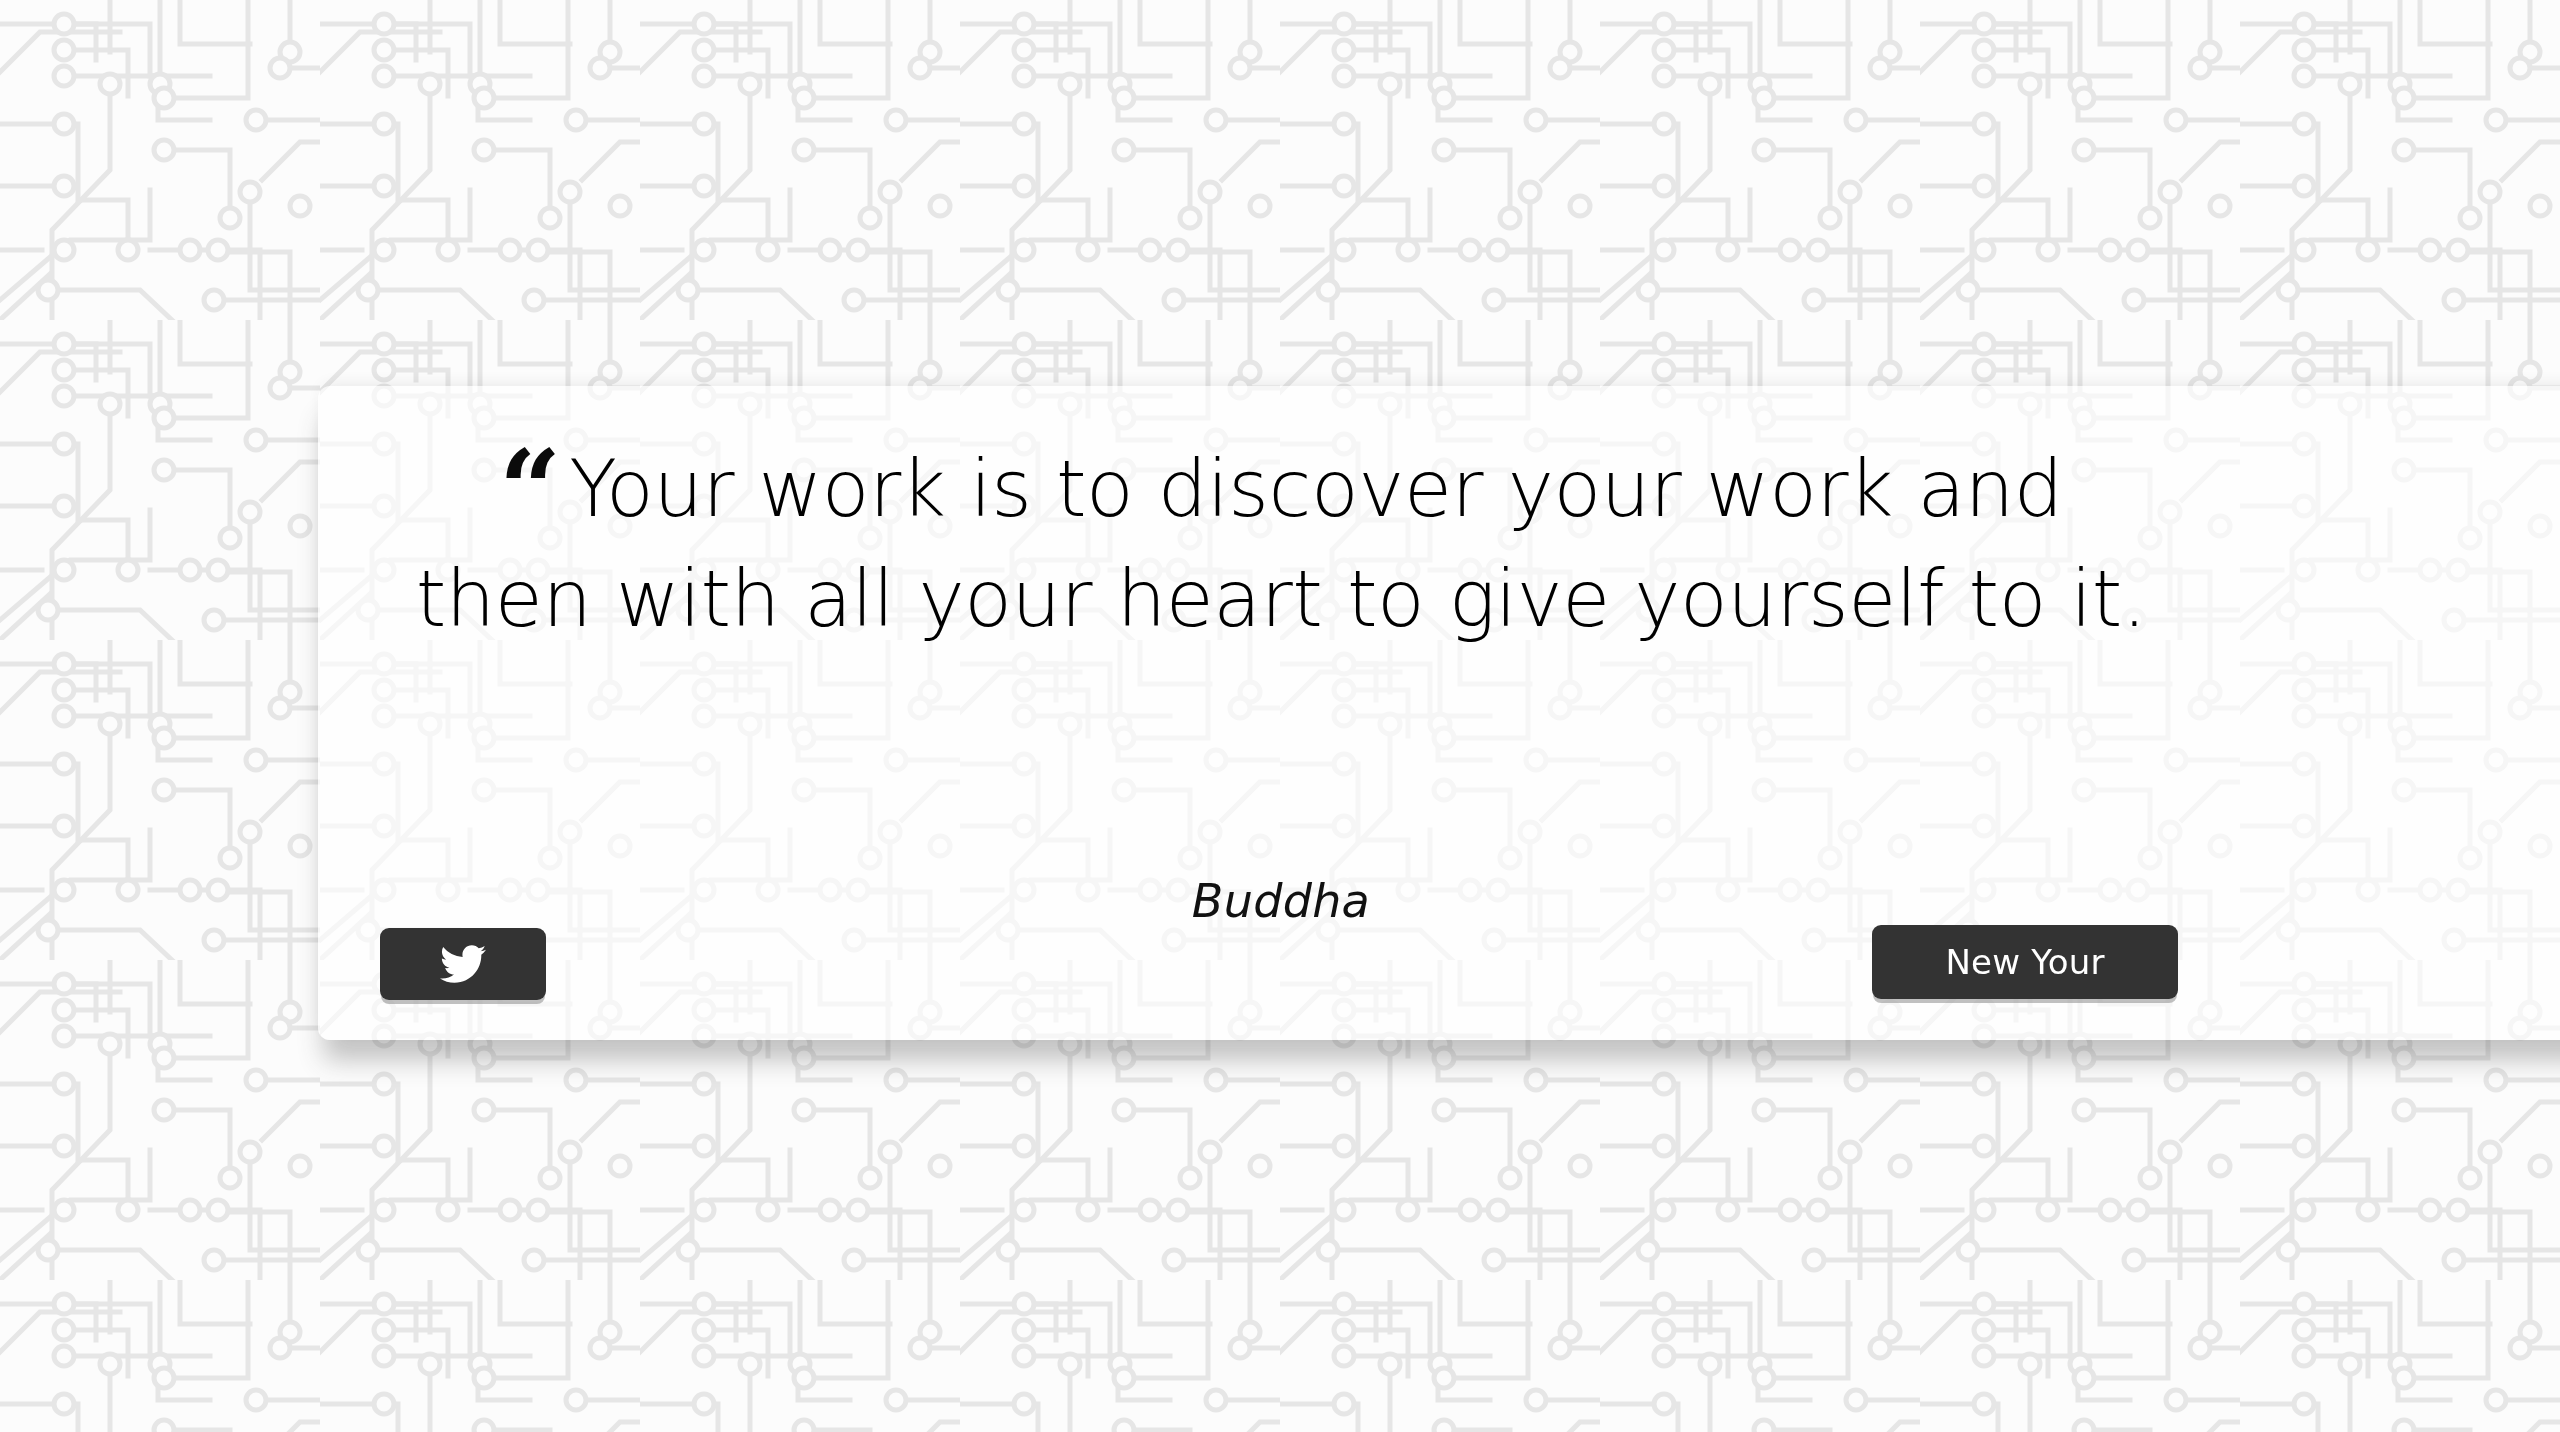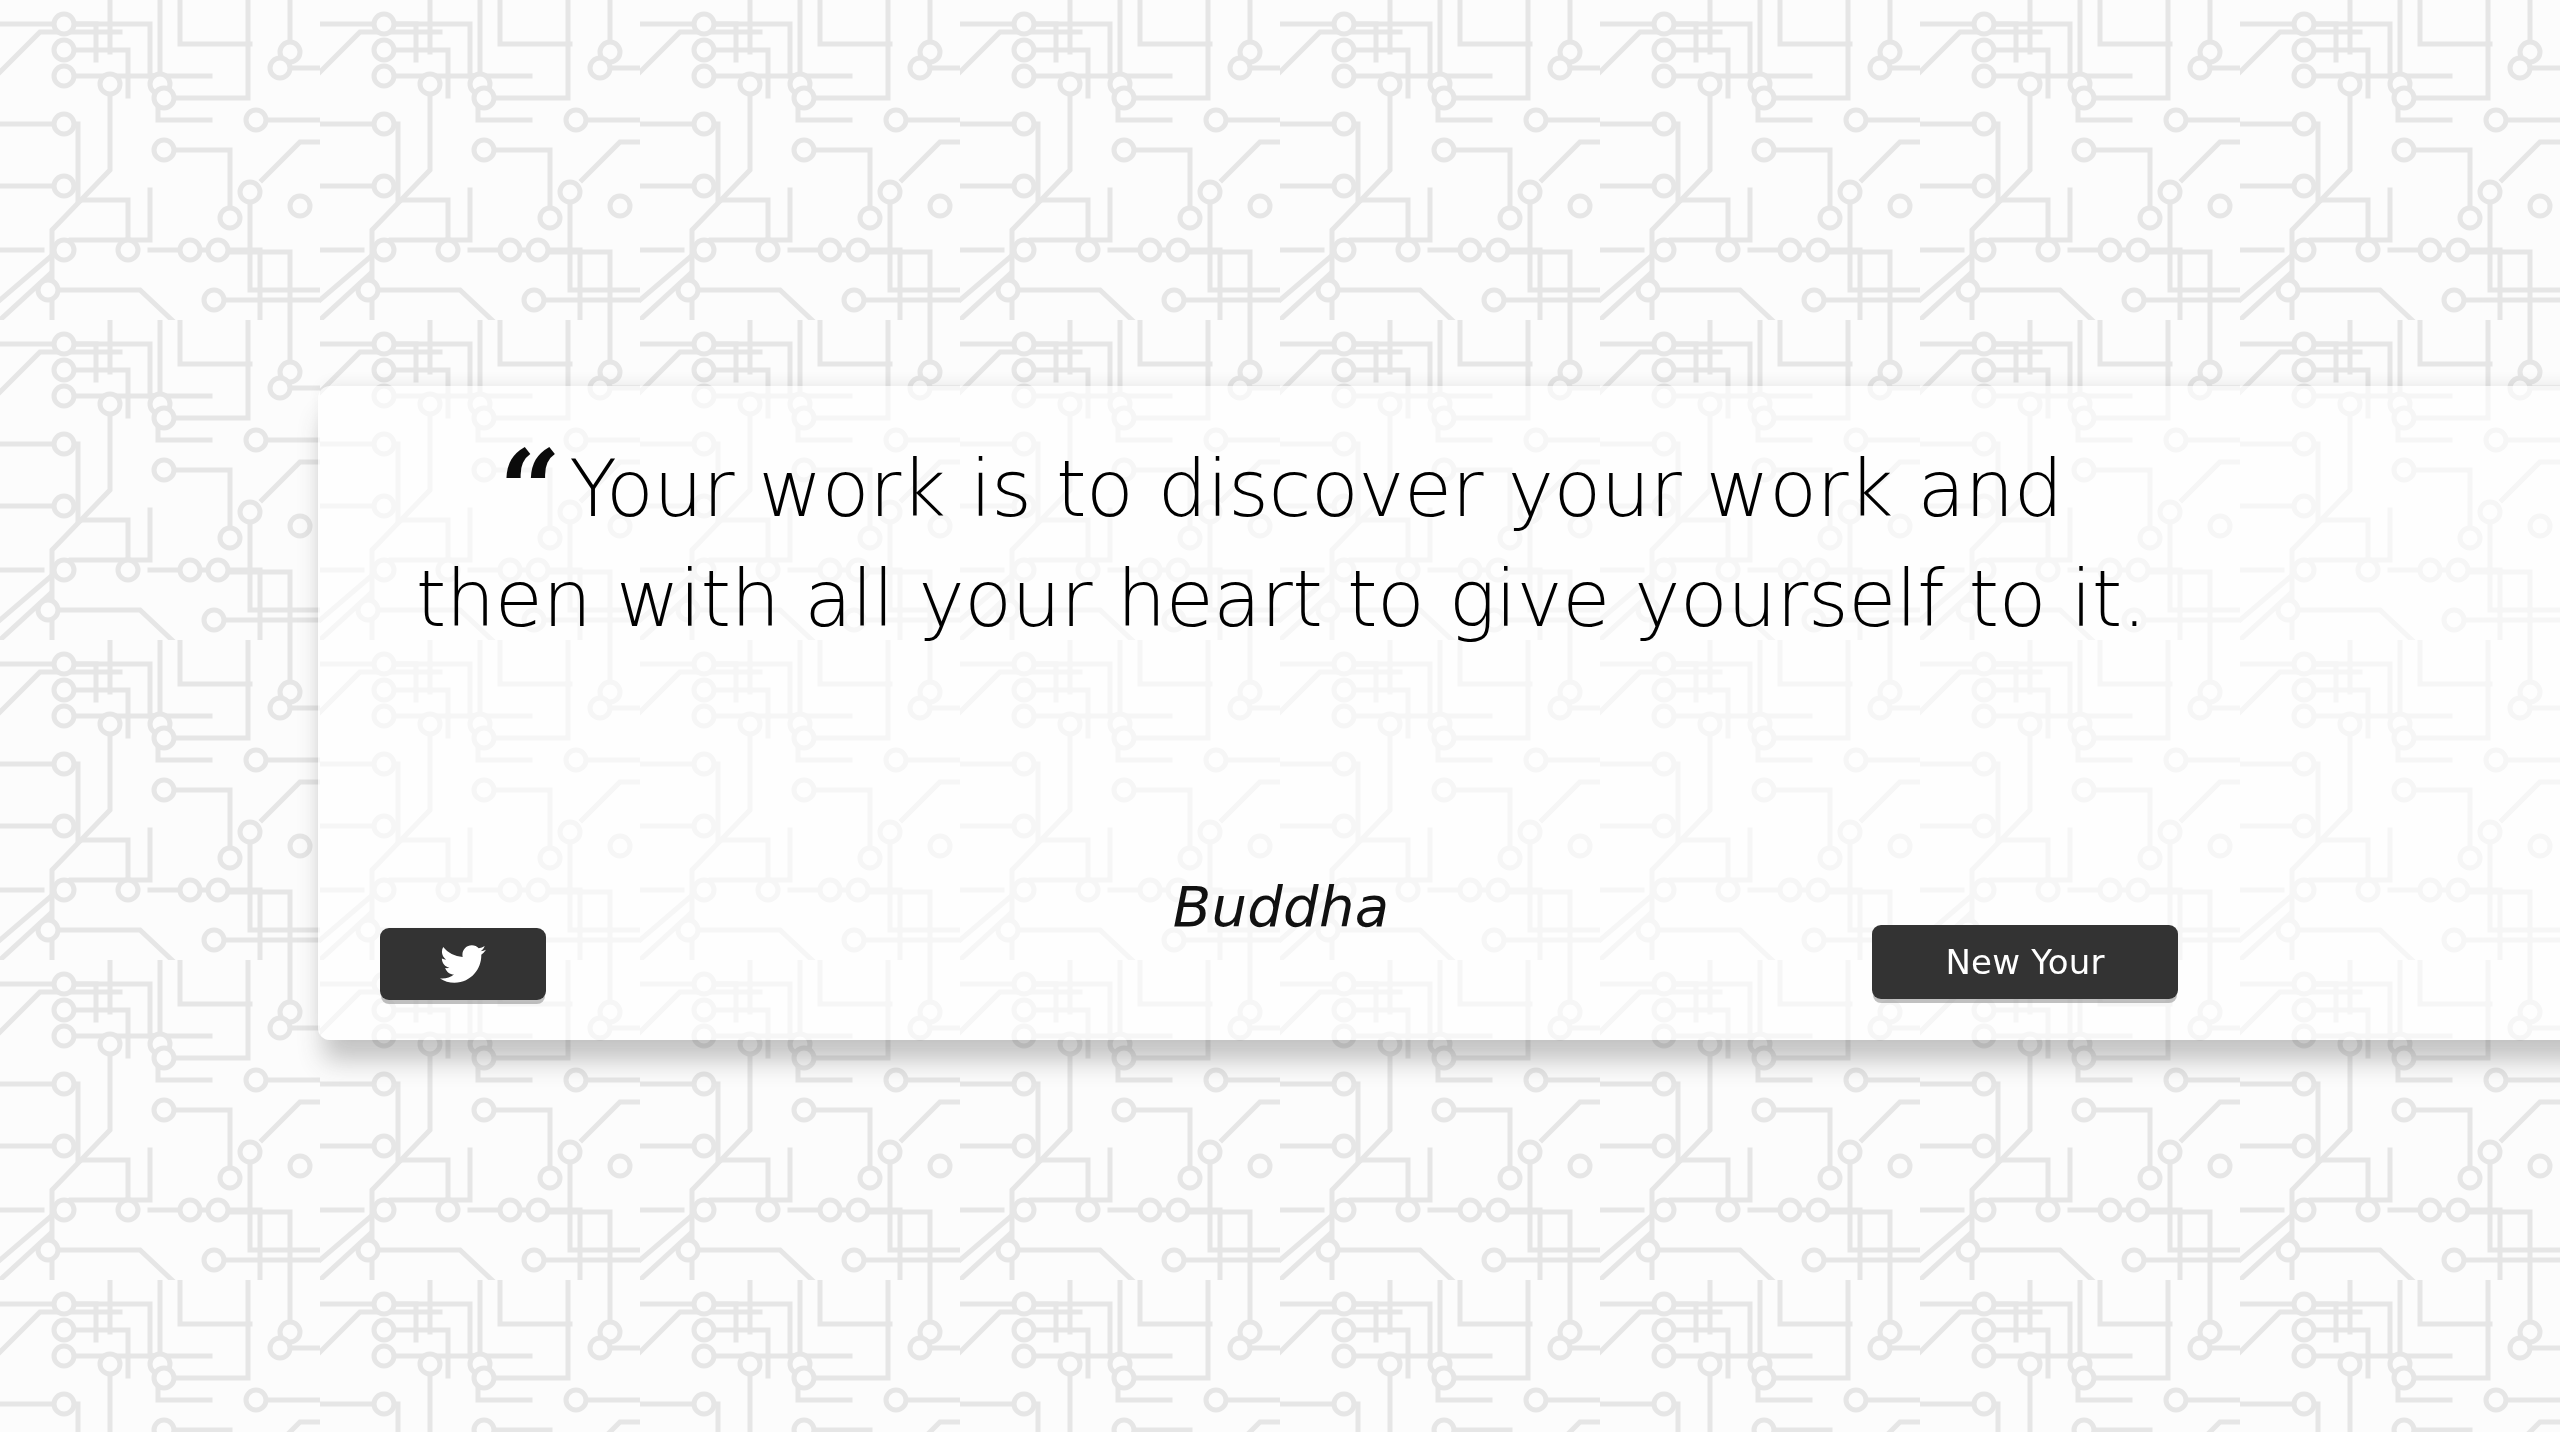--- a/index.html
+++ b/index.html
@@ -76,21 +76,21 @@
   }
 
   
   #quote-author {
     position:absolute;
     left:90px;
     top:488px;
     width:1746px;
     text-align:center;
     font-family:"DejaVu Sans", sans-serif;
-    font-size:56px;
+    font-size:46px;
     font-weight:300;
     font-style:italic;
     color:#111111;
     letter-spacing:0.3px;
   }
 
   
   .btn {
     position:absolute;
     background:#333333;

